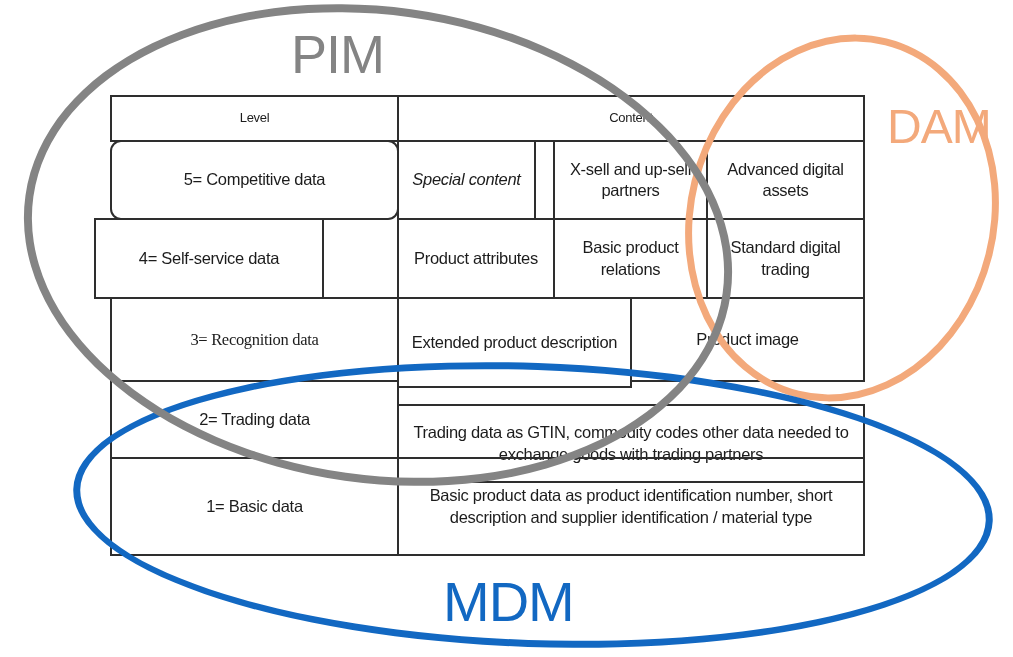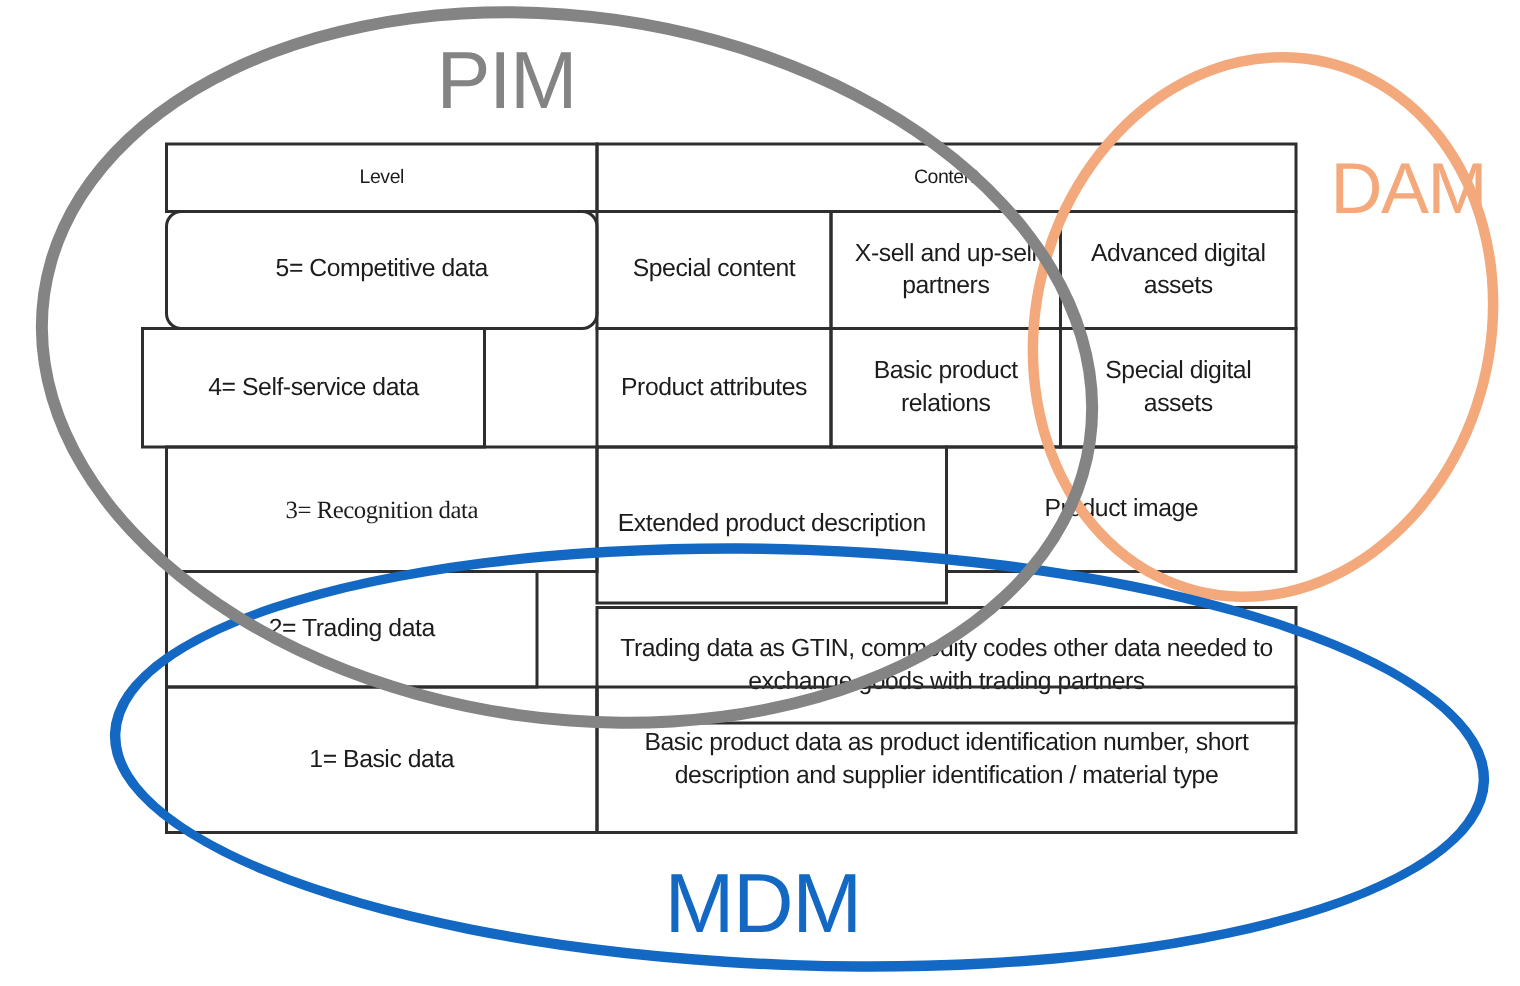--- a/index.html
+++ b/index.html
@@ -15,34 +15,34 @@
     text-align:center; color:#1c1c1c;
     font-size:16.5px; line-height:1.3; letter-spacing:-0.3px;
     padding:2px 5px; z-index:1;
   }
   .cell.header { font-size:13px; }
   
   .h-level   { left:110px; top:95px;  width:289px; height:47px; }
   .h-content { left:397px; top:95px;  width:468px; height:47px; }
   
   .r5-level  { left:110px; top:140px; width:289px; height:80px;border-radius:11px; }
-  .r5-c0     { left:397px; top:140px; width:158px; height:80px; }
+  .r5-c0     { left:397px; top:140px; width:139px; height:80px;font-style:italic; }
   .r5-c1     { left:553px; top:140px; width:155px; height:80px; }
   .r5-c2     { left:706px; top:140px; width:159px; height:80px; }
   
   .r4-level  { left:94px; top:218px; width:230px; height:81px; }
   .r4-c0     { left:397px; top:218px; width:158px; height:81px; }
   .r4-c1     { left:553px; top:218px; width:155px; height:81px; }
   .r4-c2     { left:706px; top:218px; width:159px; height:81px; }
   
   .r3-level  { left:110px; top:297px; width:289px; height:85px;font-family:Liberation Serif, serif; }
-  .r3-c0     { left:397px; top:297px; width:235px; height:106px; }
+  .r3-c0     { left:397px; top:297px; width:235px; height:91px; }
   .r3-c1     { left:630px; top:297px; width:235px; height:85px; }
   
-  .r2-level  { left:110px; top:380px; width:249px; height:79px; }
+  .r2-level  { left:110px; top:380px; width:289px; height:79px; }
   .r2-c0     { left:397px; top:380px; width:468px; height:79px; padding:2px 2px;margin-top:24px; }
   
   .r1-level  { left:110px; top:457px; width:289px; height:99px; }
   .r1-c0     { left:397px; top:457px; width:468px; height:99px; padding:2px 14px; }
 
   
   .ellipse { position:absolute; box-sizing:border-box; border-radius:50%; background:transparent; }
   #dam-ellipse {
     left:687px; top:33px; width:310px; height:370px;
     border:7px solid #F3A97B; transform:rotate(14deg); z-index:2;
@@ -71,21 +71,21 @@
   <div class="cell header h-content">Content</div>
 
   <div class="cell r5-level">5= Competitive data</div>
   <div class="cell r5-c0">Special content</div>
   <div class="cell r5-c1">X-sell and up-sell partners</div>
   <div class="cell r5-c2">Advanced digital assets</div>
 
   <div class="cell r4-level">4= Self-service data</div>
   <div class="cell r4-c0">Product attributes</div>
   <div class="cell r4-c1">Basic product relations</div>
-  <div class="cell r4-c2">Special digital assets</div>
+  <div class="cell r4-c2">Standard digital trading</div>
 
   <div class="cell r3-level">3= Recognition data</div>
   <div class="cell r3-c0">Extended product description</div>
   <div class="cell r3-c1">Product image</div>
 
   <div class="cell r2-level">2= Trading data</div>
   <div class="cell r2-c0">Trading data as GTIN, commodity codes other data needed to exchange goods with trading partners</div>
 
   <div class="cell r1-level">1= Basic data</div>
   <div class="cell r1-c0">Basic product data as product identification number, short description and supplier identification / material type</div>

